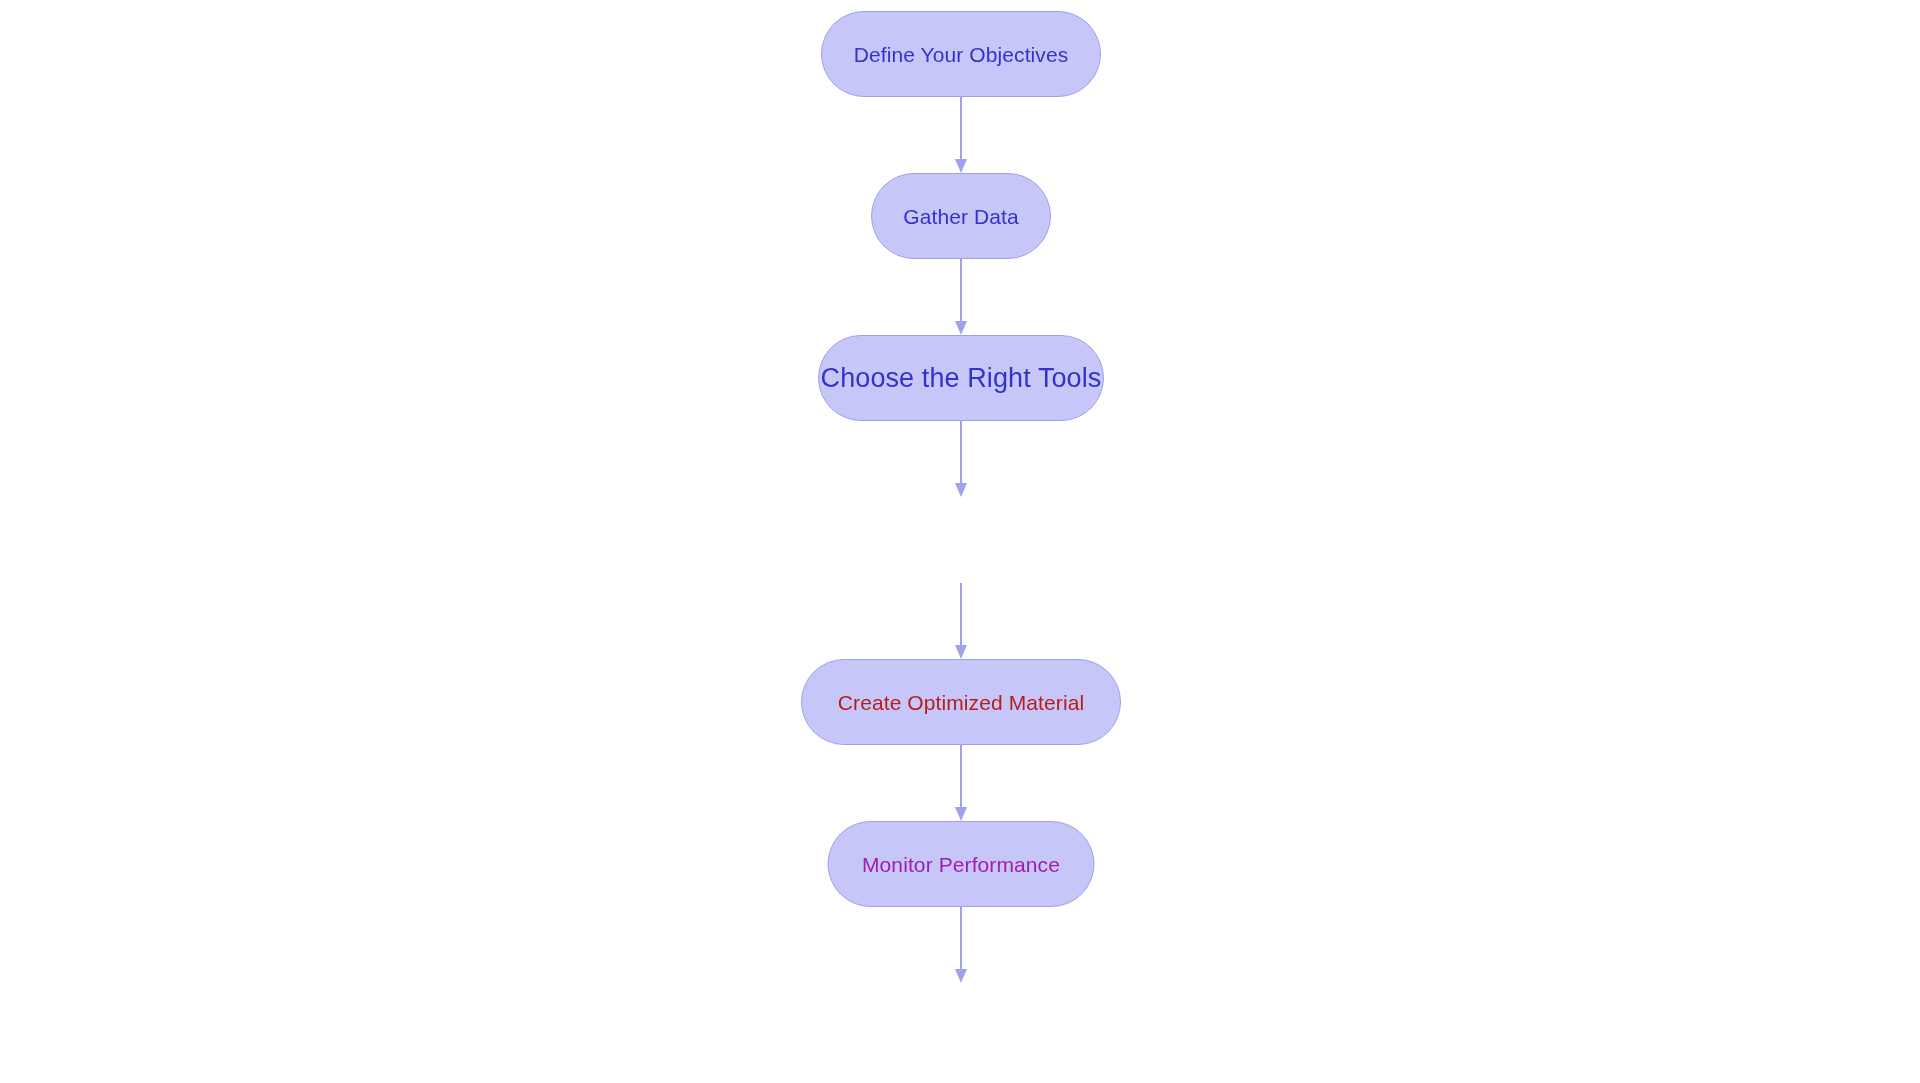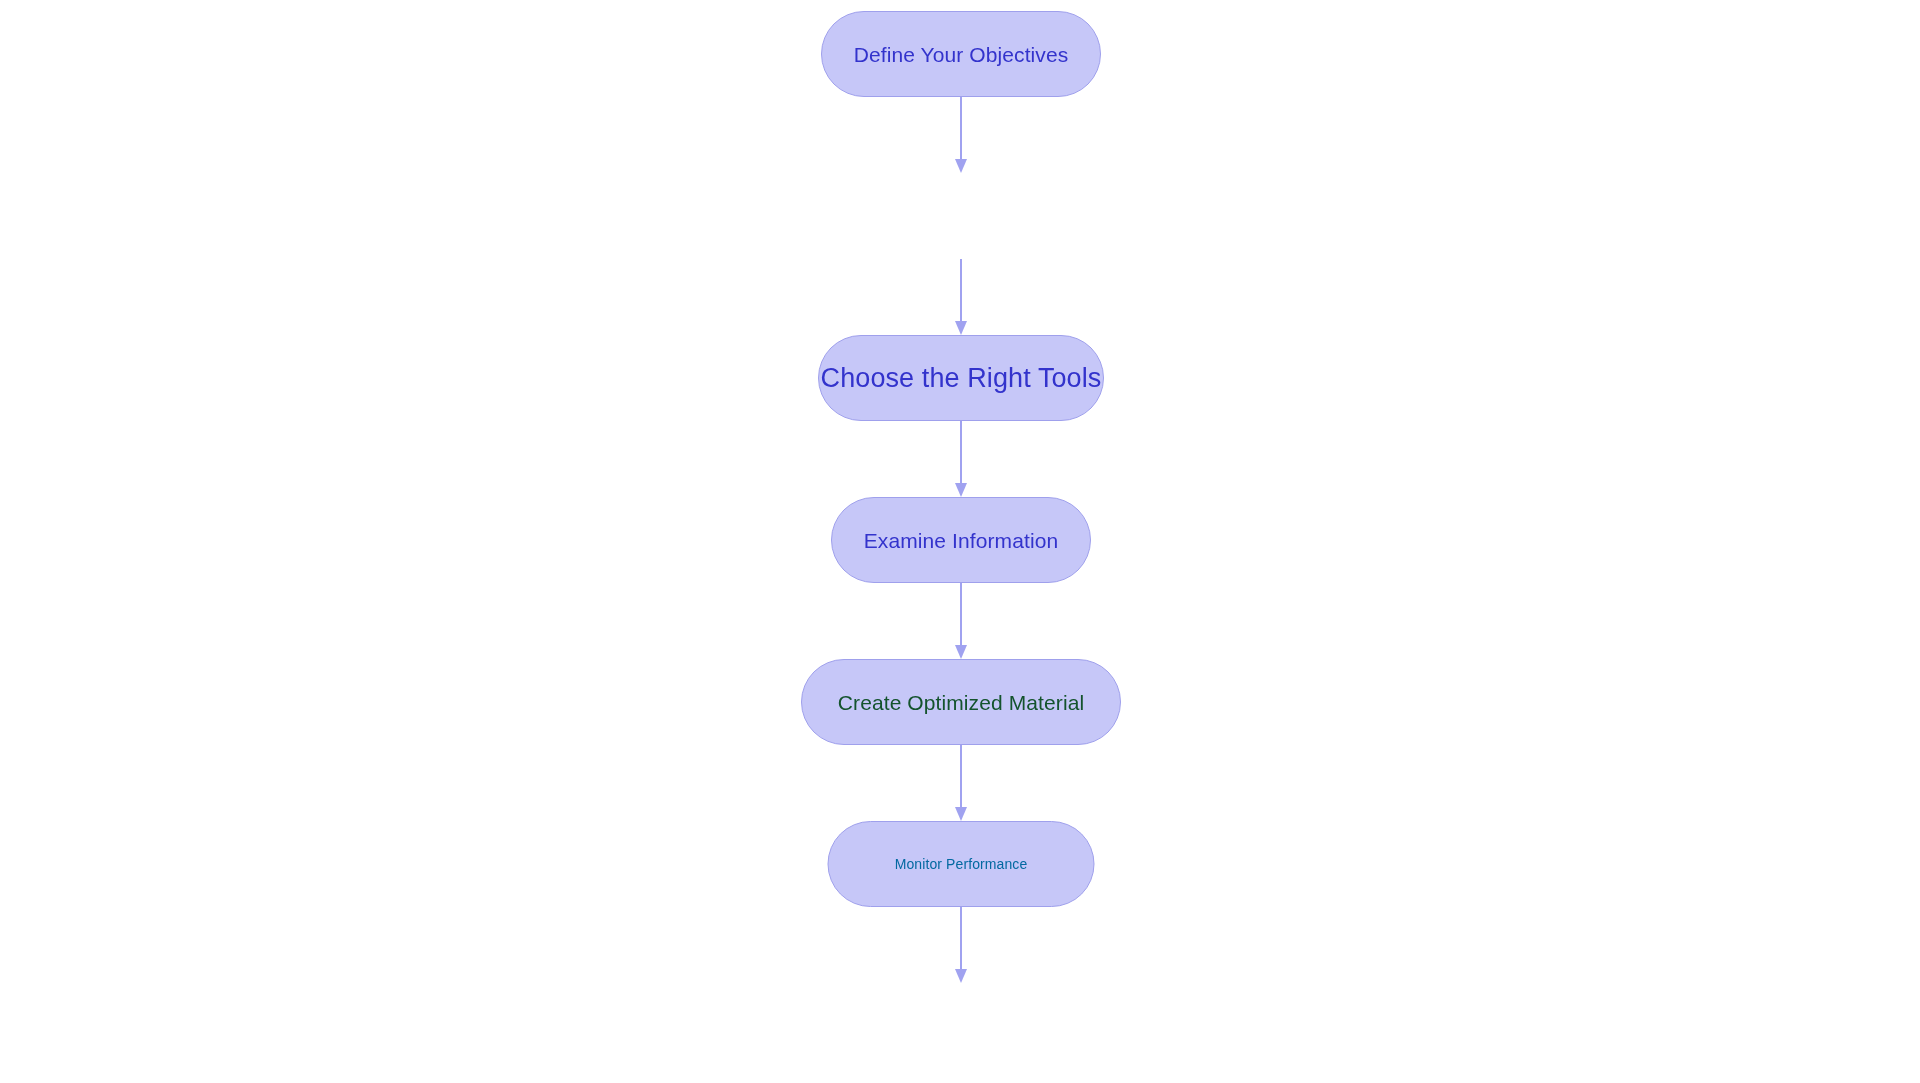--- a/index.html
+++ b/index.html
@@ -94,27 +94,27 @@
       <g>
         <line x1="961" y1="907" x2="961" y2="970" stroke="#a0a2f0" stroke-width="2"></line>
         <polygon points="955,969 967,969 961,983" fill="#a0a2f0"></polygon>
       </g>
     </svg>
 
   <div id="node-layer">
       <div class="flow-node" style="left: 961px; top: 11px; width: 280px; height: 86px; border-radius: 43px; background: rgb(198, 199, 248); border-color: rgb(159, 160, 236); border-width: 1.5px;">
         <span class="flow-node-label" style="color: rgb(51, 51, 204); font-size: 21px;">Define Your Objectives</span>
       </div>
+      <div class="flow-node" style="left: 961px; top: 173px; width: 180px; height: 86px; border-radius: 43px; background: rgb(198, 199, 248); border-color: rgb(159, 160, 236); border-width: 1.5px;">
+        <span class="flow-node-label" style="color: rgb(51, 51, 204); font-size: 21px;">Gather Data</span>
+      </div>
       <div class="flow-node" style="left: 961px; top: 335px; width: 286px; height: 86px; border-radius: 43px; background: rgb(198, 199, 248); border-color: rgb(159, 160, 236); border-width: 1.5px;">
         <span class="flow-node-label" style="color: rgb(51, 51, 204); font-size: 27px;">Choose the Right Tools</span>
       </div>
-      <div class="flow-node" style="left: 961px; top: 497px; width: 260px; height: 86px; border-radius: 43px; background: rgb(198, 199, 248); border-color: rgb(159, 160, 236); border-width: 1.5px;">
-        <span class="flow-node-label" style="color: rgb(51, 51, 204); font-size: 21px;">Examine Information</span>
-      </div>
       <div class="flow-node" style="left: 961px; top: 659px; width: 320px; height: 86px; border-radius: 43px; background: rgb(198, 199, 248); border-color: rgb(159, 160, 236); border-width: 1.5px;">
-        <span class="flow-node-label" style="color: #14532d; font-size: 21px;">Create Optimized Material</span>
+        <span class="flow-node-label" style="color: #b91c1c; font-size: 21px;">Create Optimized Material</span>
       </div>
       <div class="flow-node" style="left: 961px; top: 821px; width: 267px; height: 86px; border-radius: 43px; background: rgb(198, 199, 248); border-color: rgb(159, 160, 236); border-width: 1.5px;">
-        <span class="flow-node-label" style="color: #0369a1; font-size: 14px;">Monitor Performance</span>
+        <span class="flow-node-label" style="color: #a21caf; font-size: 21px;">Monitor Performance</span>
       </div>
     </div>
 
 </div>
 
 </body></html>

